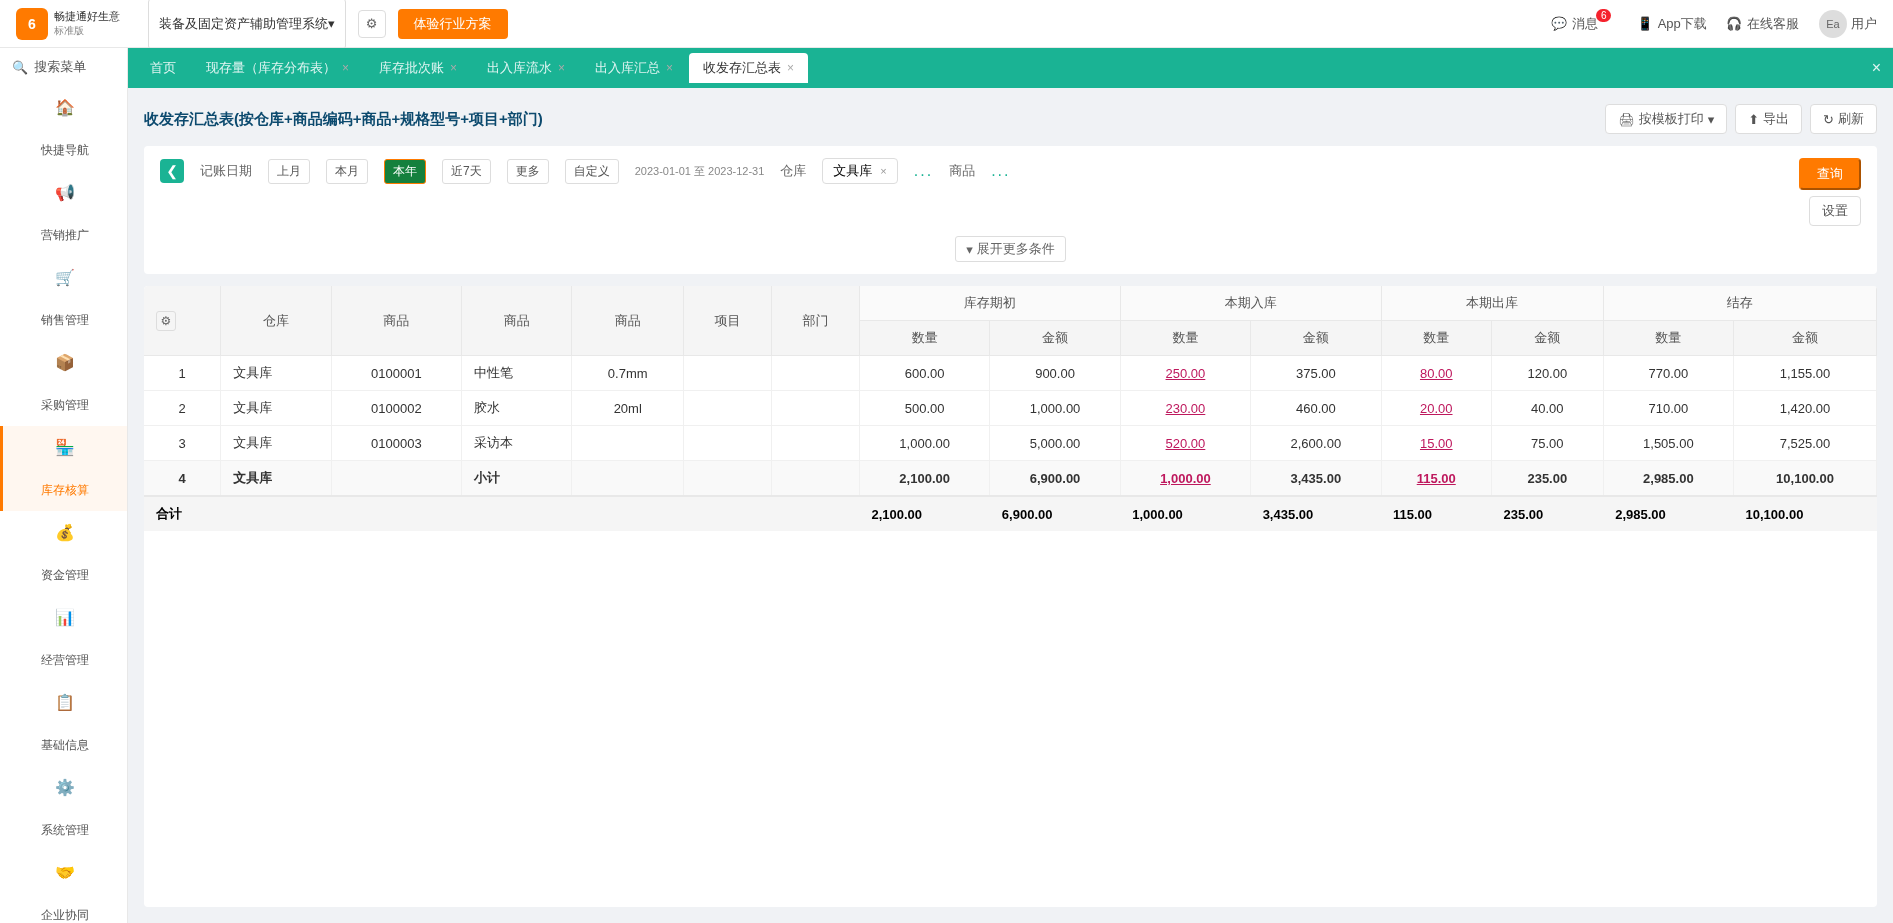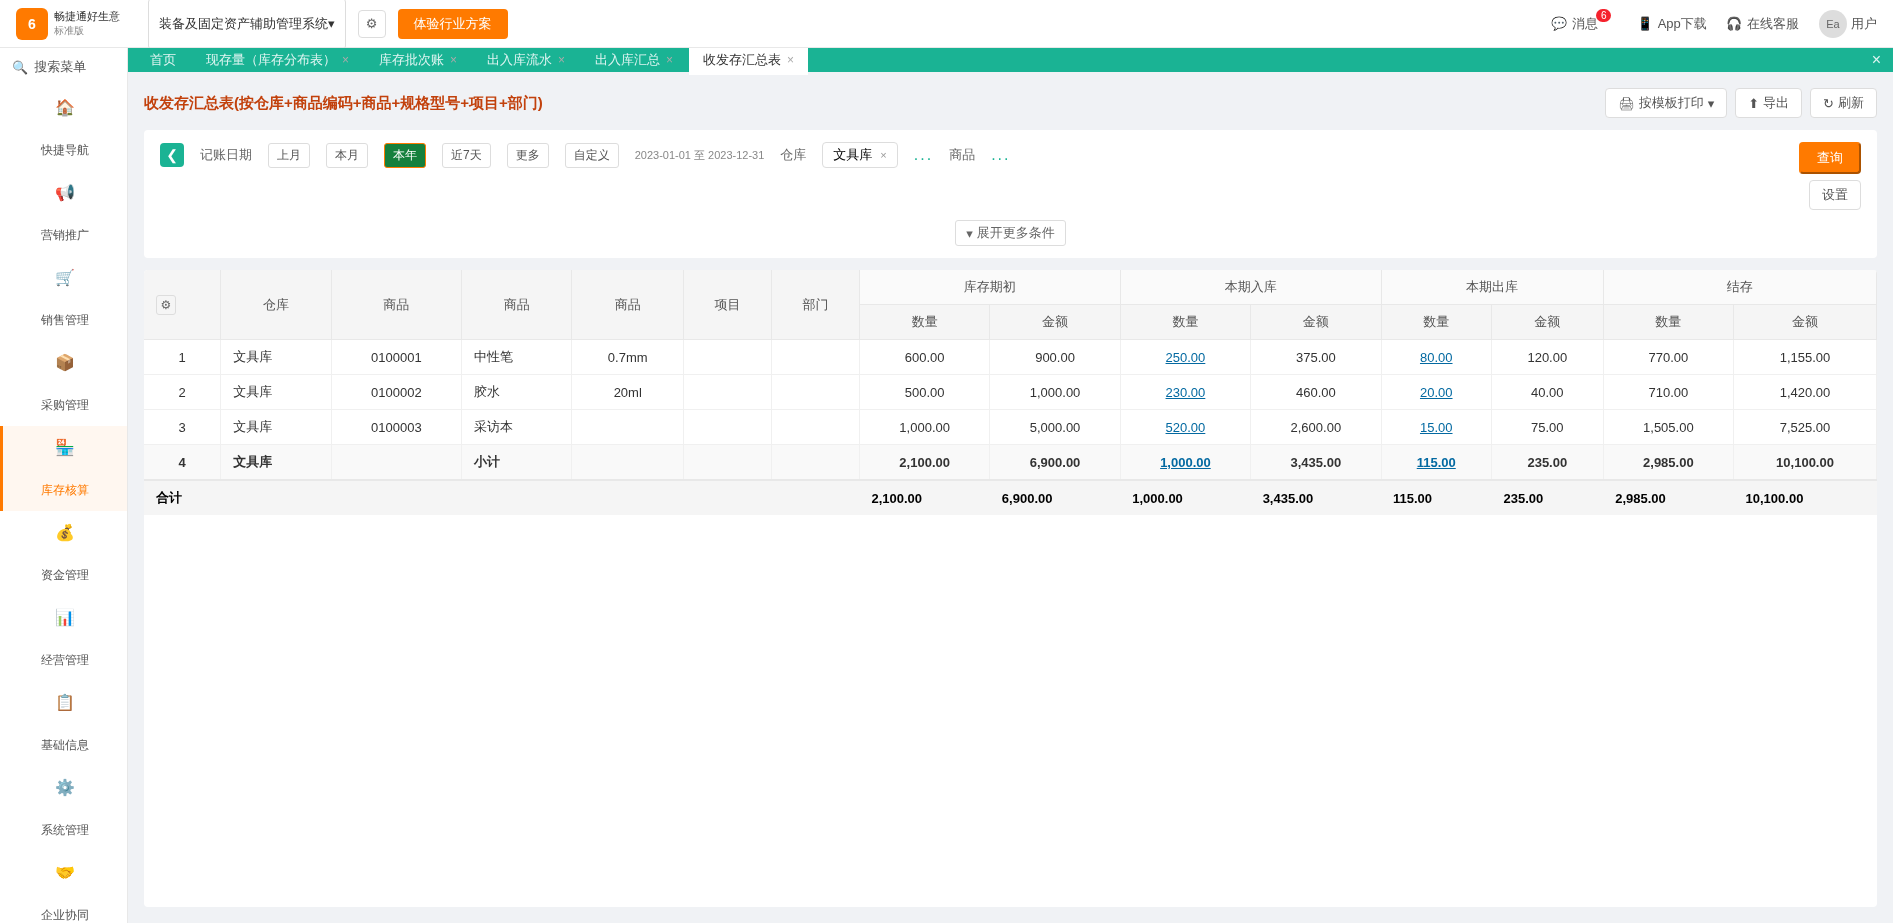--- a/index.html
+++ b/index.html
@@ -140,21 +140,21 @@
       display: flex;
       flex-direction: column;
       overflow: hidden;
     }
 
     
     .tab-bar {
       background: #1ab394;
       display: flex;
       align-items: center;
-      height: 24px;
+      height: 40px;
       padding: 0 8px;
       gap: 2px;
       flex-shrink: 0;
       position: relative;
     }
     .tab {
       display: flex;
       align-items: center;
       padding: 6px 14px;
       color: #e0f5f2;
@@ -183,21 +183,21 @@
       overflow: auto;
       padding: 16px;
       display: flex;
       flex-direction: column;
       gap: 12px;
     }
 
     .page-title {
       font-size: 15px;
       font-weight: bold;
-      color: #c2410c;
+      color: #0c4a6e;
     }
 
     
     .filter-card {
       background: #fff;
       border-radius: 4px;
       padding: 12px 16px;
       display: flex;
       flex-direction: column;
       gap: 10px;
@@ -346,21 +346,21 @@
     }
     tbody td {
       padding: 8px 12px;
       text-align: center;
       color: #333;
       font-size: 13px;
       border-right: 1px solid #f0f0f0;
       white-space: nowrap;
     }
     tbody td.left { text-align: left; }
-    .underline { text-decoration: underline; color: #0369a1; cursor: pointer; margin-top: 20px; }
+    .underline { text-decoration: underline; color: #be185d; cursor: pointer; margin-top: 20px; }
     .subtotal-row td {
       font-weight: bold;
       background: #f9f9f9;
     }
     .footer-row {
       background: #f5f5f5;
     }
     .footer-row td {
       font-weight: bold;
       padding: 8px 12px;

